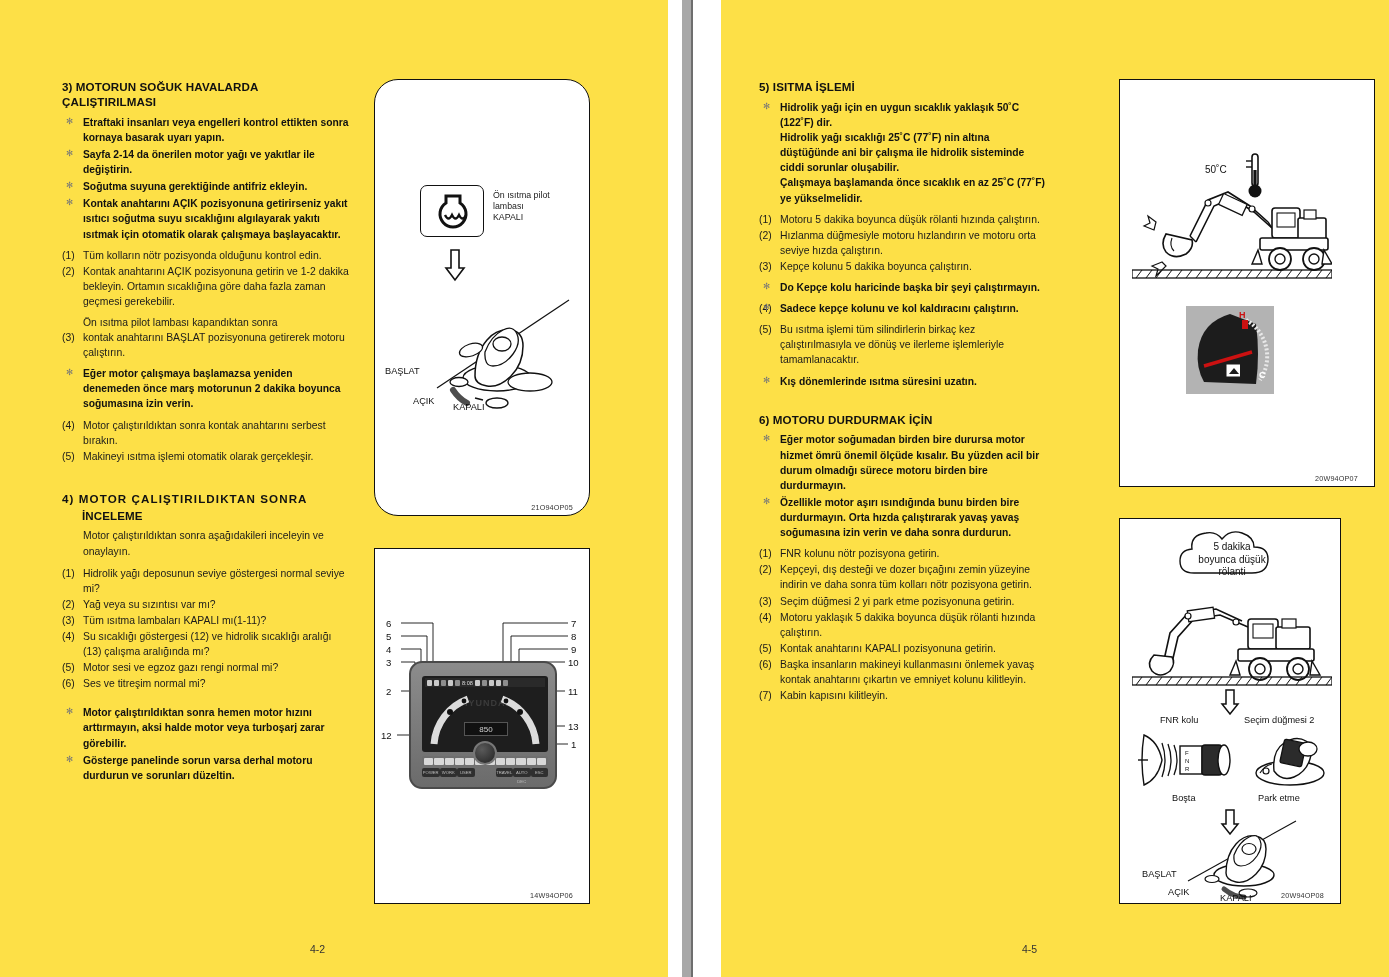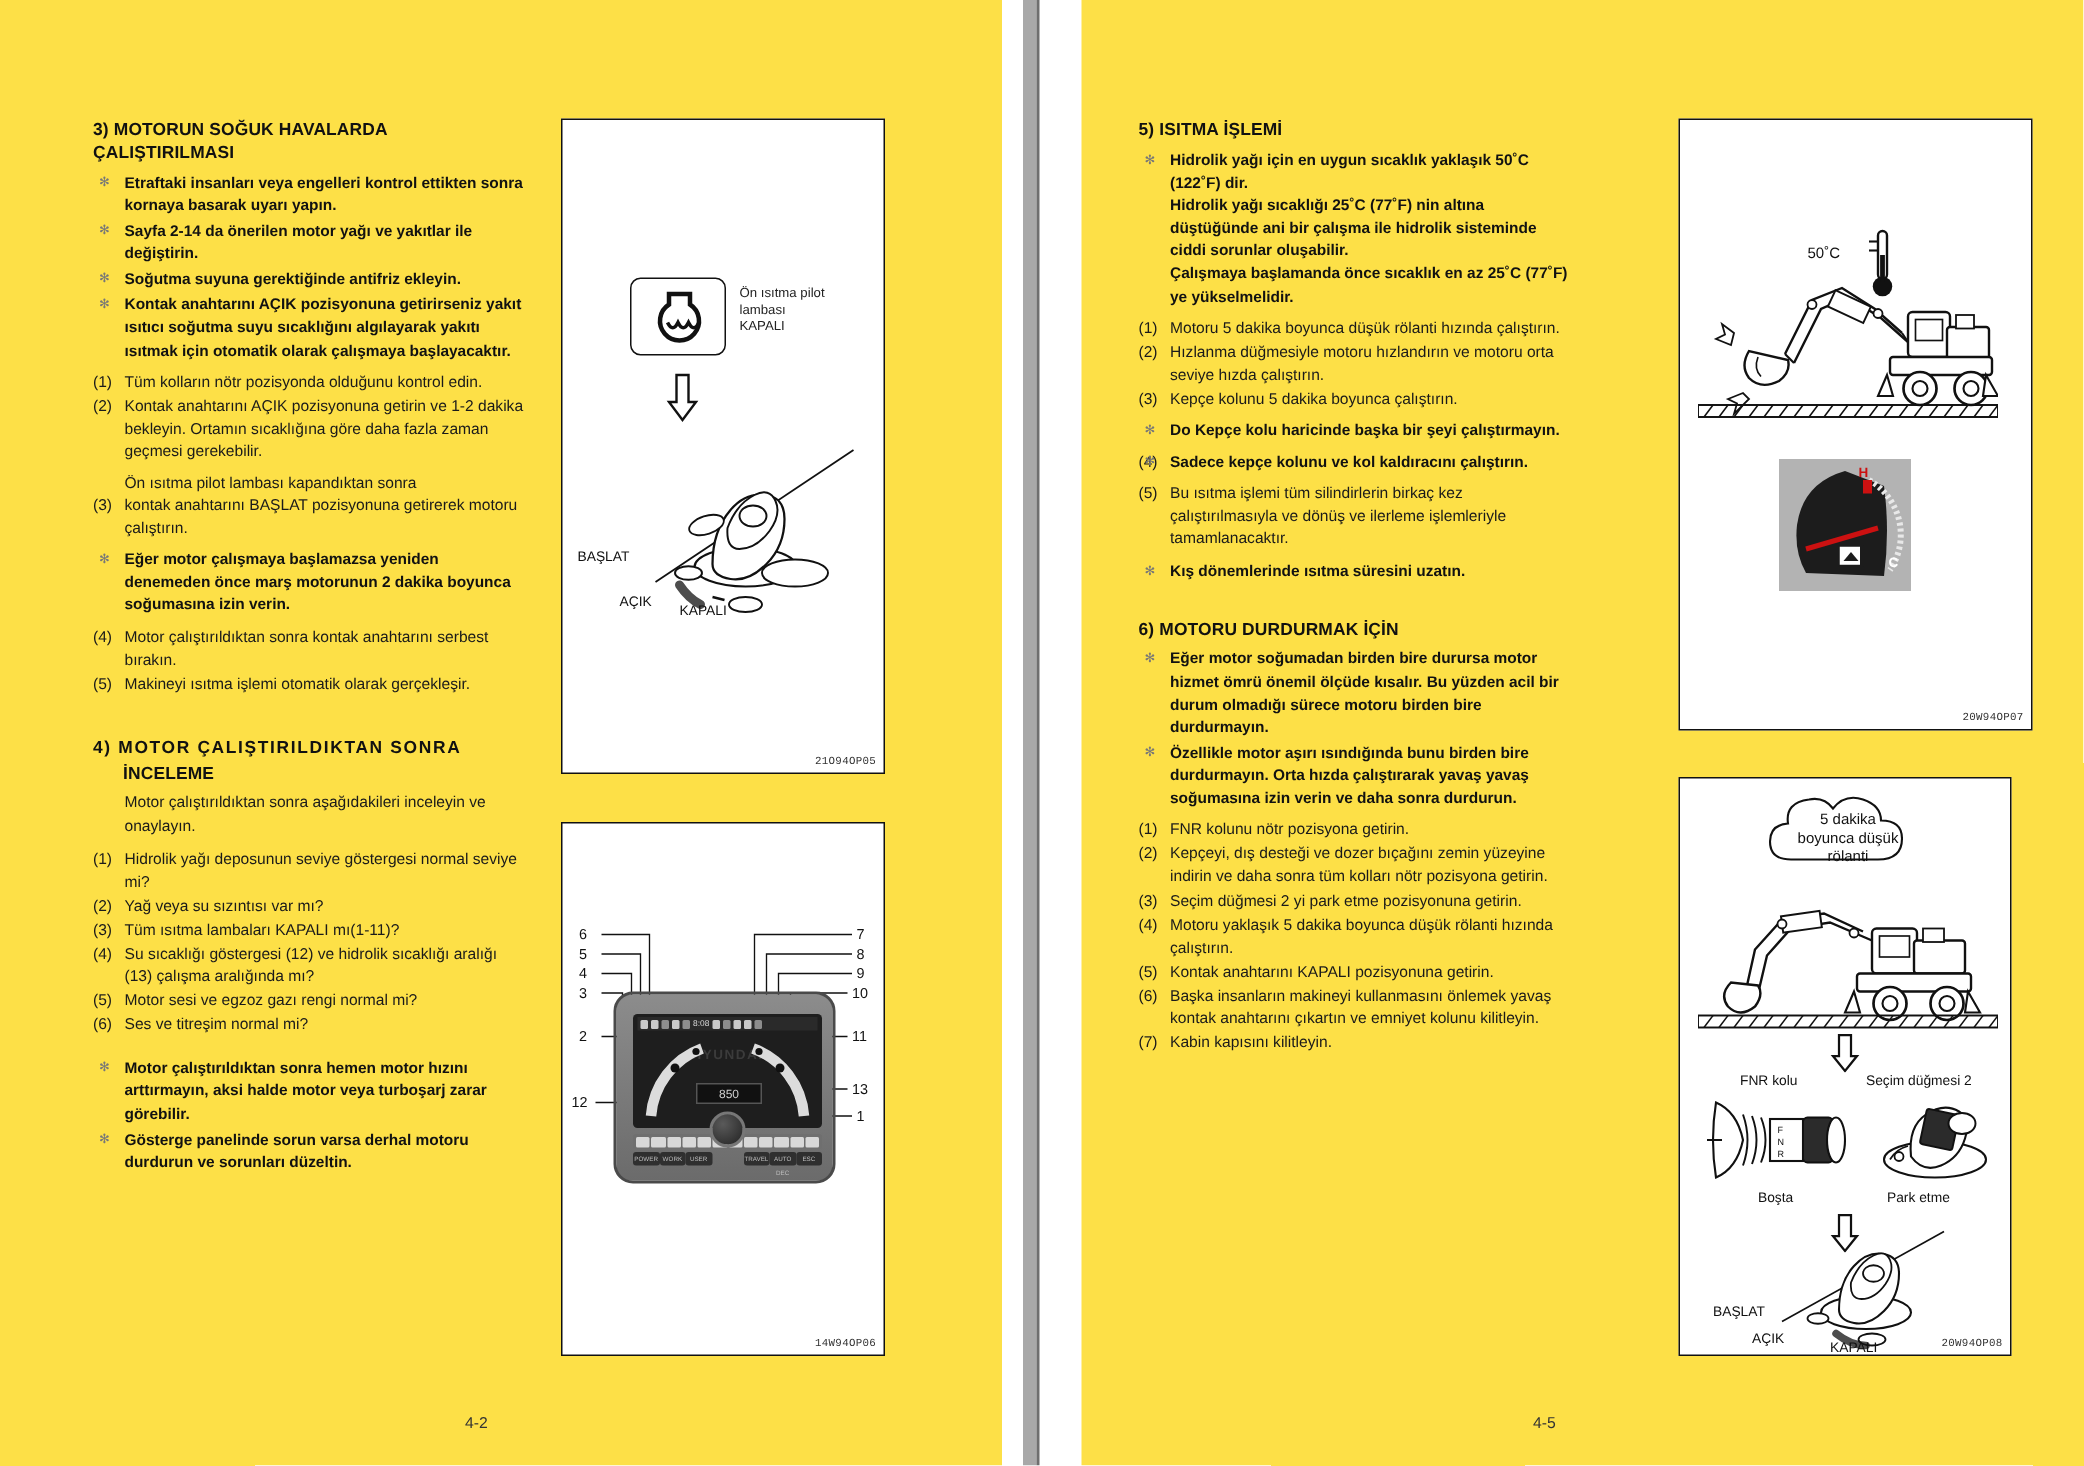--- a/index.html
+++ b/index.html
@@ -27,23 +27,23 @@
   .col-text { position: absolute; top: 80px; width: 290px; }
   .page-left  .col-text { left: 62px; }
   .page-right .col-text { left: 38px; }
 
   .fig-box {
     position: absolute;
     border: 1.6px solid #111;
     background: #fff;
   }
   .fig-code {
-    position: absolute; right: 5px; bottom: 3px;
+    position: absolute; right: 16px; bottom: 3px;
     font-size: 7.2px; color: #333; letter-spacing: .2px;
-    font-family: Liberation Mono, monospace;
+    font-family: Liberation Sans, sans-serif;
     margin-left: 34px;
   }
 
   h3.sec-title {
     font-size: 11.6px; font-weight: bold; color: #111;
     margin: 0 0 5px 0; letter-spacing: .1px; line-height: 1.28;
   }
   h3.sec-title.wide { letter-spacing: 1.1px; }
   .sec-title-indent { padding-left: 20px; }
 
@@ -200,21 +200,21 @@
       </ol>
 
       <div style="height:8px"></div>
 
       <ul class="notes">
         <li><span class="aster">✻</span><span>Motor çalıştırıldıktan sonra hemen motor hızını arttırmayın, aksi halde motor veya turboşarj zarar görebilir.</span></li>
         <li><span class="aster">✻</span><span>Gösterge panelinde sorun varsa derhal motoru durdurun ve sorunları düzeltin.</span></li>
       </ul>
     </div>
 
-    <div class="fig-box" style="left:374px; top:79px; width:216px; height:437px;">
+    <div class="fig-box" style="left:374px; top:79px; width:216px; height:437px;border-radius:24px;">
 
       <div class="pilot-lamp-box" style="left:45px; top:105px;">
         <svg width="64" height="52" viewBox="0 0 64 52">
           <path d="M25 10 h14 v7 a13 13 0 1 1 -14 0 z" fill="none" stroke="#111" stroke-width="3"></path>
           <path d="M24 29 q3.5 7 7 0 q3.5 7 7 0 q3.5 7 7 0" fill="none" stroke="#111" stroke-width="2.4"></path>
         </svg>
       </div>
 
       <div class="lamp-label" style="left:118px; top:110px;">
         <div>Ön ısıtma pilot</div>
@@ -401,21 +401,21 @@
         <li><span class="num">(1)</span><span>FNR kolunu nötr pozisyona getirin.</span></li>
         <li><span class="num">(2)</span><span>Kepçeyi, dış desteği ve dozer bıçağını zemin yüzeyine indirin ve daha sonra tüm kolları nötr pozisyona getirin.</span></li>
         <li><span class="num">(3)</span><span>Seçim düğmesi 2 yi park etme pozisyonuna getirin.</span></li>
         <li><span class="num">(4)</span><span>Motoru yaklaşık 5 dakika boyunca düşük rölanti hızında çalıştırın.</span></li>
         <li><span class="num">(5)</span><span>Kontak anahtarını KAPALI pozisyonuna getirin.</span></li>
         <li><span class="num">(6)</span><span>Başka insanların makineyi kullanmasını önlemek yavaş kontak anahtarını çıkartın ve emniyet kolunu kilitleyin.</span></li>
         <li><span class="num">(7)</span><span>Kabin kapısını kilitleyin.</span></li>
       </ol>
     </div>
 
-    <div class="fig-box" style="left:398px; top:79px; width:236px; height:408px;">
+    <div class="fig-box" style="left:398px; top:79px; width:256px; height:408px;">
 
       <div class="thermo-label" style="left:85px; top:84px;">50˚C</div>
 
       <svg style="position:absolute; left:122px; top:72px;" width="26" height="50" viewBox="0 0 26 50">
         <rect x="10" y="2" width="6" height="32" rx="3" fill="#fff" stroke="#111" stroke-width="1.6"></rect>
         <circle cx="13" cy="39" r="6.5" fill="#111"></circle>
         <rect x="11.4" y="18" width="3.2" height="18" fill="#111"></rect>
         <line x1="4" y1="9" x2="10" y2="9" stroke="#111" stroke-width="1.4"></line>
         <line x1="4" y1="15" x2="10" y2="15" stroke="#111" stroke-width="1.4"></line>
       </svg>

